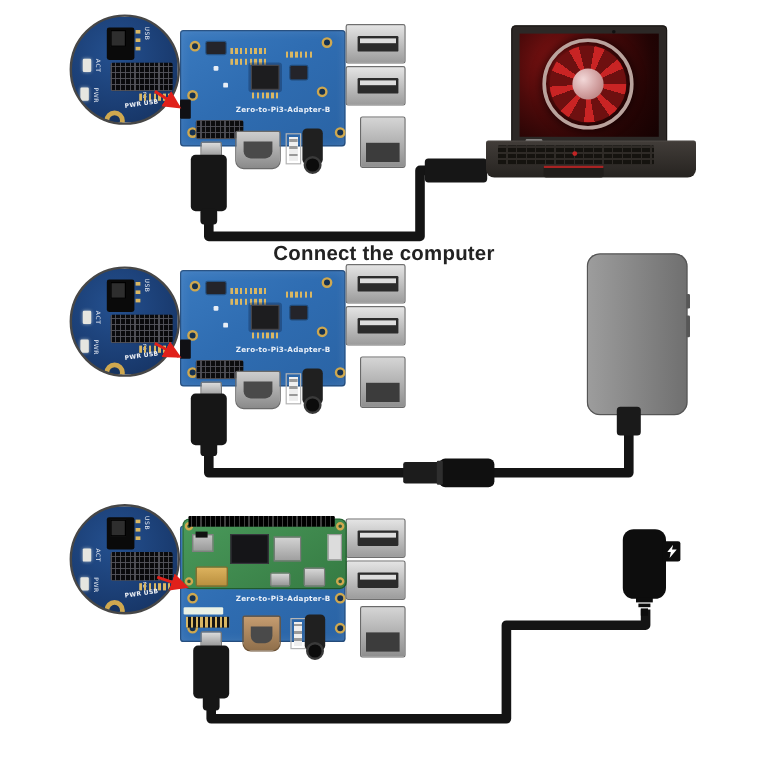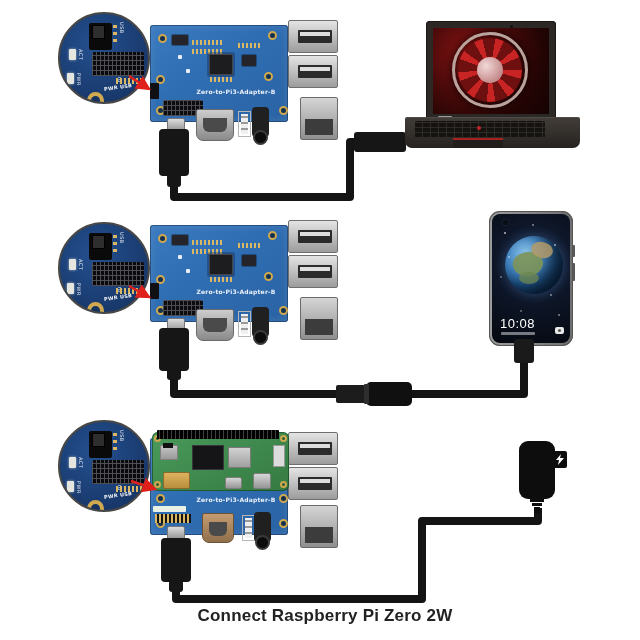--- a/index.html
+++ b/index.html
@@ -201,20 +201,21 @@
       <i class="lt-cam"></i>
       <i class="lt-logo"></i>
     </div>
     <div class="lt-base">
       <div class="lt-kb"></div>
       <i class="lt-tpoint"></i>
       <div class="lt-tp"></div>
     </div>
   </div>
 
+  <div class="caption" style="left:120px;top:201px;">Connect the computer</div>
 
   <div class="board" style="left:150px;top:225px;">
     <div class="pcb"></div>
     <i class="hole" style="left:8px;top:9px;"></i>
     <i class="hole" style="left:118px;top:6px;"></i>
     <i class="hole" style="left:6px;top:50px;"></i>
     <i class="hole" style="left:114px;top:47px;"></i>
     <i class="hole" style="left:6px;top:81px;"></i>
     <i class="hole" style="left:129px;top:81px;"></i>
     <div class="dark-comp" style="left:22px;top:10px;width:16px;height:10px;"></div>
@@ -255,31 +256,20 @@
     <span class="vtext" style="left:18px;top:35px;">ACT</span>
     <i class="in-led" style="left:7px;top:59px;"></i>
     <span class="vtext" style="left:16px;top:59px;">PWR</span>
     <div class="in-hdr"></div>
     <div class="in-goldrow"></div>
     <span class="in-portlabel">PWR USB</span>
     <i class="in-hole"></i>
   </div>
 
   <div class="phone">
-    <div class="ph-screen">
-      <div class="ph-earth">
-        <i class="ph-land" style="left:8px;top:16px;width:30px;height:24px;background:#7d9456;border-radius:45% 55% 50% 60%;transform:rotate(-18deg);"></i>
-        <i class="ph-land" style="left:26px;top:6px;width:22px;height:16px;background:#b39a68;border-radius:55%;transform:rotate(12deg);opacity:.85;"></i>
-        <i class="ph-land" style="left:14px;top:36px;width:20px;height:12px;background:#6a8450;border-radius:50%;opacity:.8;"></i>
-      </div>
-      <span class="ph-time">10:08</span>
-      <i class="ph-date"></i>
-      <i class="ph-cam"></i>
-      <i class="ph-flash"></i>
-    </div>
     <i class="ph-btn" style="top:34px;height:12px;"></i>
     <i class="ph-btn" style="top:52px;height:18px;"></i>
   </div>
 
 
   <div class="board" style="left:150px;top:438px;">
     <div class="pcb"></div>
     <i class="hole" style="left:6px;top:81px;"></i>
     <i class="hole" style="left:129px;top:81px;"></i>
     <i class="hole" style="left:6px;top:56px;"></i>
@@ -339,21 +329,20 @@
     <div class="psu-prong">
       <svg width="8" height="11" viewBox="0 0 8 11">
         <polygon points="5,0 0,6 3,6 2,11 8,4 4,4" fill="#ffffff"></polygon>
       </svg>
     </div>
     <i class="psu-r" style="left:11px;top:57px;width:14px;height:4px;"></i>
     <i class="psu-r" style="left:13px;top:62px;width:10px;height:3px;"></i>
     <i class="psu-r" style="left:15px;top:66px;width:6px;height:6px;"></i>
   </div>
 
-  <div class="caption" style="left:125px;top:605px;">Connect Raspberry Pi Zero 2W</div>
 
   <svg class="overlay" width="640" height="640" viewBox="0 0 640 640">
     <defs>
       <marker id="ah" markerWidth="7" markerHeight="7" refX="5" refY="3" orient="auto">
         <path d="M0,0 L6,3 L0,6 z" fill="#e0201a"></path>
       </marker>
     </defs>
 
     <path d="M174,184 L174,197 L350,197 L350,142 L362,142" fill="none" stroke="#141414" stroke-width="8" stroke-linejoin="round"></path>
     <rect x="159" y="129" width="30" height="47" rx="4" fill="#161616"></rect>

